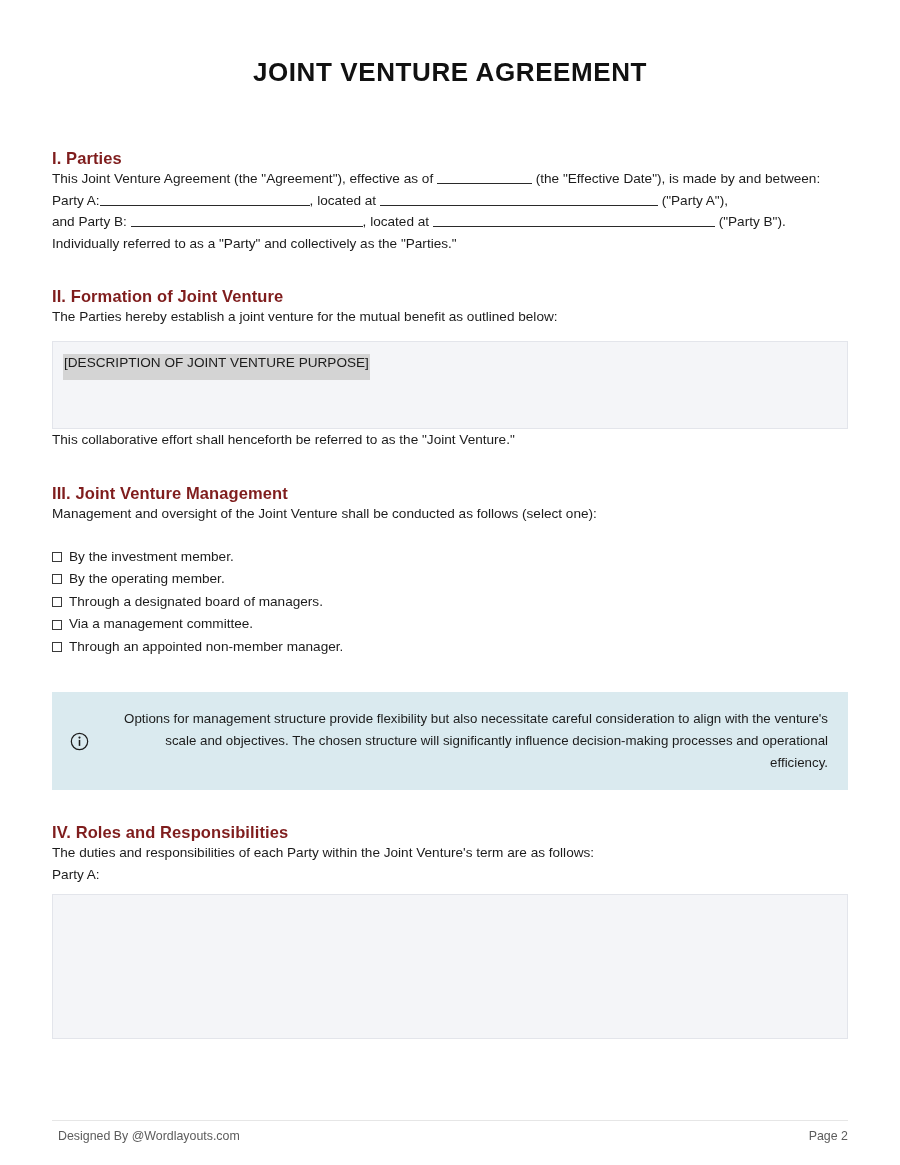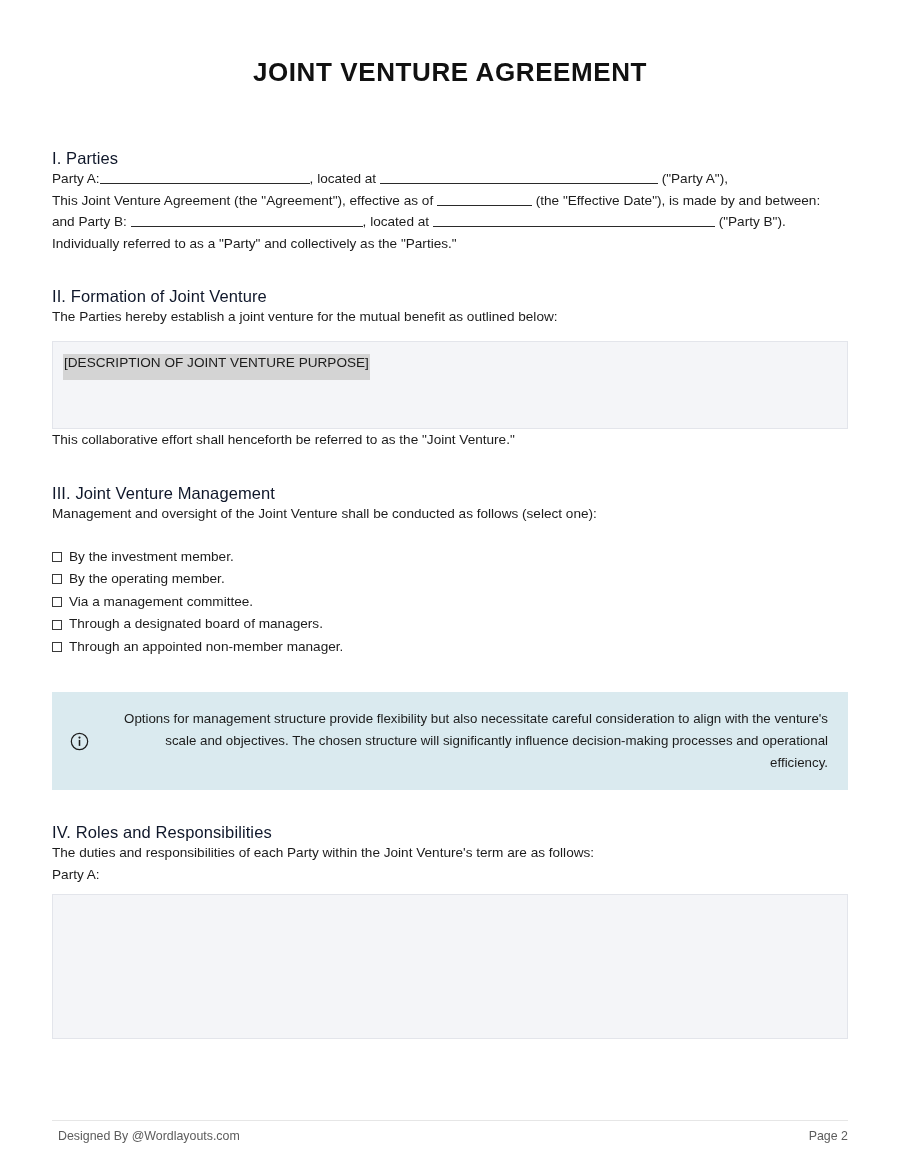--- a/index.html
+++ b/index.html
@@ -34,22 +34,22 @@
     letter-spacing: 0.6px;
     color: #111111;
     margin: 0;
     padding-top: 57px;
     padding-bottom: 0;
   }
 
   
   .section-heading {
     font-size: 16.5px;
-    font-weight: normal;
-    color: #0f172a;
+    font-weight: bold;
+    color: #7f1d1d;
     letter-spacing: 0.1px;
   }
   .h-parties      { margin-top: 61px; }
   .h-formation    { margin-top: 33px; }
   .h-management   { margin-top: 34px; }
   .h-roles        { margin-top: 33px; }
 
   
   p.body-text {
     font-size: 13.6px;
@@ -173,30 +173,30 @@
 <body>
 
 <div class="page">
 
   <div class="content">
 
     <h1 class="doc-title">JOINT VENTURE AGREEMENT</h1>
 
     <div class="section-heading h-parties">I. Parties</div>
 
+    <p class="body-text mt-18">
+      <span>This Joint Venture Agreement (the "Agreement"), effective as of</span>
+      <span class="fill-line fl-date"></span>
+      <span>(the "Effective Date"), is made by and between:</span>
+    </p>
+
     <p class="body-text">
       <span>Party A:</span><span class="fill-line fl-a1"></span><span>, located at</span>
       <span class="fill-line fl-a2"></span>
       <span>("Party A"),</span>
-    </p>
-
-    <p class="body-text mt-18">
-      <span>This Joint Venture Agreement (the "Agreement"), effective as of</span>
-      <span class="fill-line fl-date"></span>
-      <span>(the "Effective Date"), is made by and between:</span>
     </p>
 
     <p class="body-text">
       <span>and Party B:</span>
       <span class="fill-line fl-b1"></span><span>, located at</span>
       <span class="fill-line fl-b2"></span>
       <span>("Party B").</span>
     </p>
 
     <p class="body-text mt-20">Individually referred to as a "Party" and collectively as the "Parties."</p>
@@ -219,25 +219,25 @@
       <div class="choice-row">
         <span class="checkbox-glyph"></span>
         <span>By the investment member.</span>
       </div>
       <div class="choice-row">
         <span class="checkbox-glyph"></span>
         <span>By the operating member.</span>
       </div>
       <div class="choice-row">
         <span class="checkbox-glyph"></span>
+        <span>Through a designated board of managers.</span>
+      </div>
+      <div class="choice-row">
+        <span class="checkbox-glyph"></span>
         <span>Via a management committee.</span>
-      </div>
-      <div class="choice-row">
-        <span class="checkbox-glyph"></span>
-        <span>Through a designated board of managers.</span>
       </div>
       <div class="choice-row">
         <span class="checkbox-glyph"></span>
         <span>Through an appointed non-member manager.</span>
       </div>
     </div>
 
     <div class="callout">
       <span class="callout-icon">
         <svg width="19" height="19" viewBox="0 0 20 20" aria-hidden="true">

